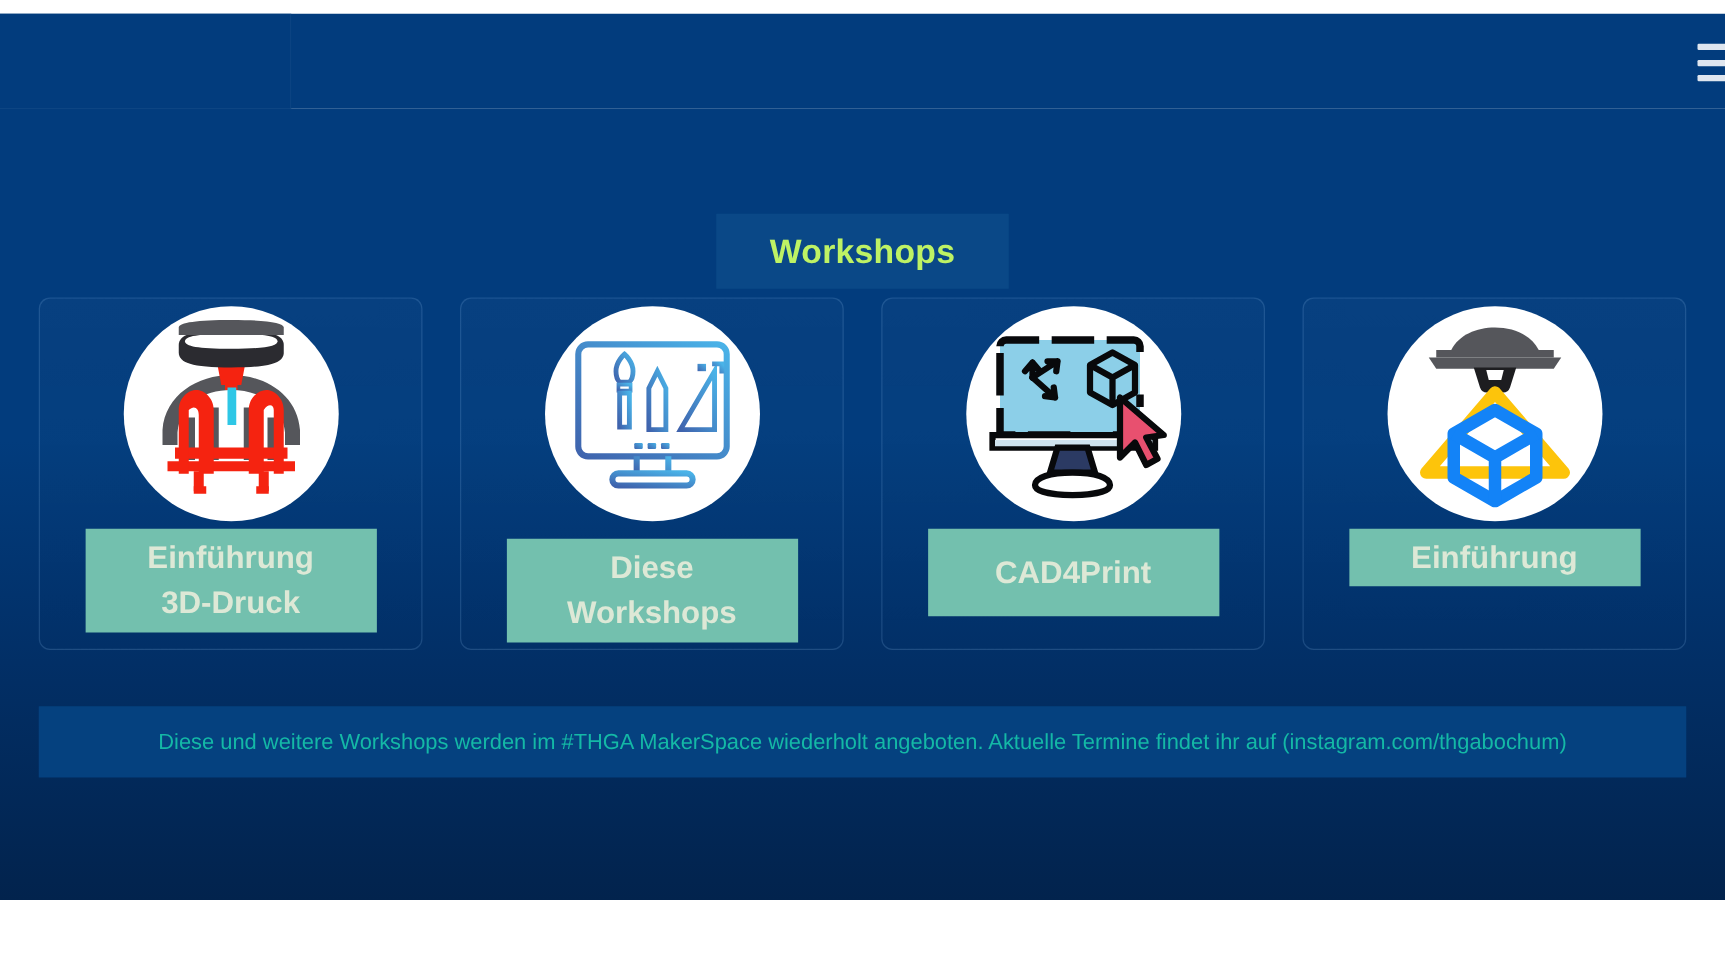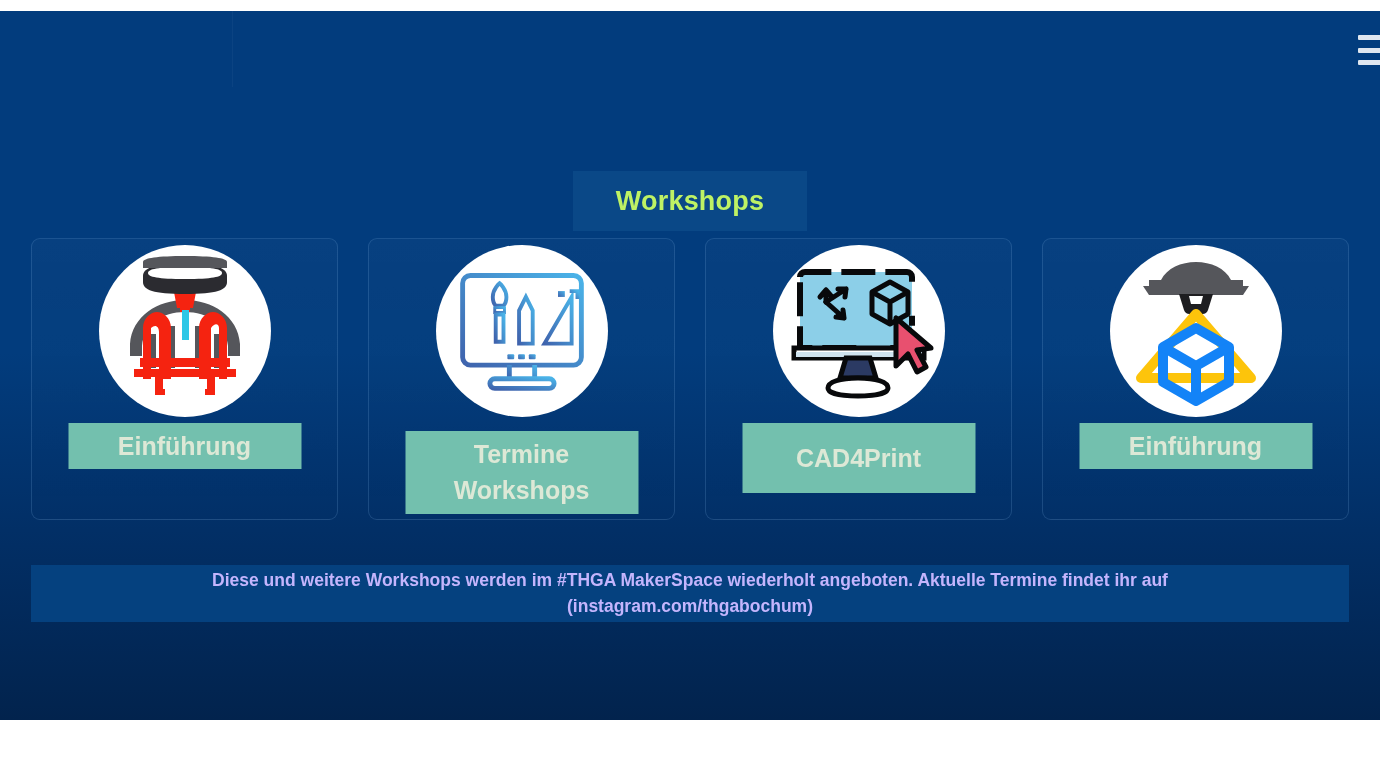--- a/index.html
+++ b/index.html
@@ -99,22 +99,22 @@
   
   .notice {
     position:absolute; left:31px; top:478px;
     width:1318px; height:57px;
     background:#05417f;
     display:flex; align-items:center; justify-content:center;
     text-align:center;
     padding:0 90px;
   }
   .notice-text {
-    color:#c4b5fd;
-    font-size:17.5px; font-weight:bold;
+    color:#14b8a6;
+    font-size:17.5px; font-weight:normal;
     line-height:1.48;
   }
   .bottom-white {
     position:absolute; left:0; top:720px; width:1380px; height:57px;
     background:#ffffff;
   }
 </style>
 </head>
 <body>
 
@@ -164,20 +164,21 @@
 
             <rect x="72" y="54" width="7" height="30" fill="#2ec7e6"></rect>
 
             <path d="M33 20 C33 12 43 8 75 8 C107 8 117 12 117 20 L117 26 C117 34 107 38 75 38 C43 38 33 34 33 26 Z" fill="#2b2b30"></path>
             <path d="M38 17 C38 13 48 11 75 11 C102 11 112 13 112 17 C112 21 102 23 75 23 C48 23 38 21 38 17 Z" fill="#ffffff"></path>
             <path d="M33 6 C33 2 48 0 75 0 C102 0 117 2 117 6 L117 12 L33 12 Z" fill="#55565b"></path>
           </svg>
         </div>
         <div class="label-box">
           <div>Einführung</div>
+          <div>3D-Druck</div>
         </div>
       </div>
 
       <div class="card c2">
         <div class="icon-circle">
           <svg width="146" height="146" viewBox="0 0 150 150">
             <defs>
               <linearGradient id="g2" x1="0" y1="1" x2="1" y2="0">
                 <stop offset="0" stop-color="#3f63ad"></stop>
                 <stop offset="1" stop-color="#4ab3e8"></stop>
@@ -208,21 +209,21 @@
             <line x1="118" y1="50" x2="126" y2="50" stroke="url(#g2)" stroke-width="3"></line>
             <line x1="115" y1="60" x2="126" y2="60" stroke="url(#g2)" stroke-width="3"></line>
             <line x1="112" y1="70" x2="126" y2="70" stroke="url(#g2)" stroke-width="3"></line>
             <line x1="109" y1="79" x2="126" y2="79" stroke="url(#g2)" stroke-width="3"></line>
 
             <rect x="112" y="34" width="7" height="6" fill="url(#g2)"></rect>
             <path d="M124 34 h8 v8" fill="none" stroke="url(#g2)" stroke-width="4"></path>
           </svg>
         </div>
         <div class="label-box">
-          <div>Termine</div>
+          <div>Diese</div>
           <div>Workshops</div>
         </div>
       </div>
 
       <div class="card c3">
         <div class="icon-circle">
           <svg width="150" height="150" viewBox="0 0 150 150">
 
             <rect x="16" y="16" width="112" height="76" rx="5" fill="#8ccfe8"></rect>
 

